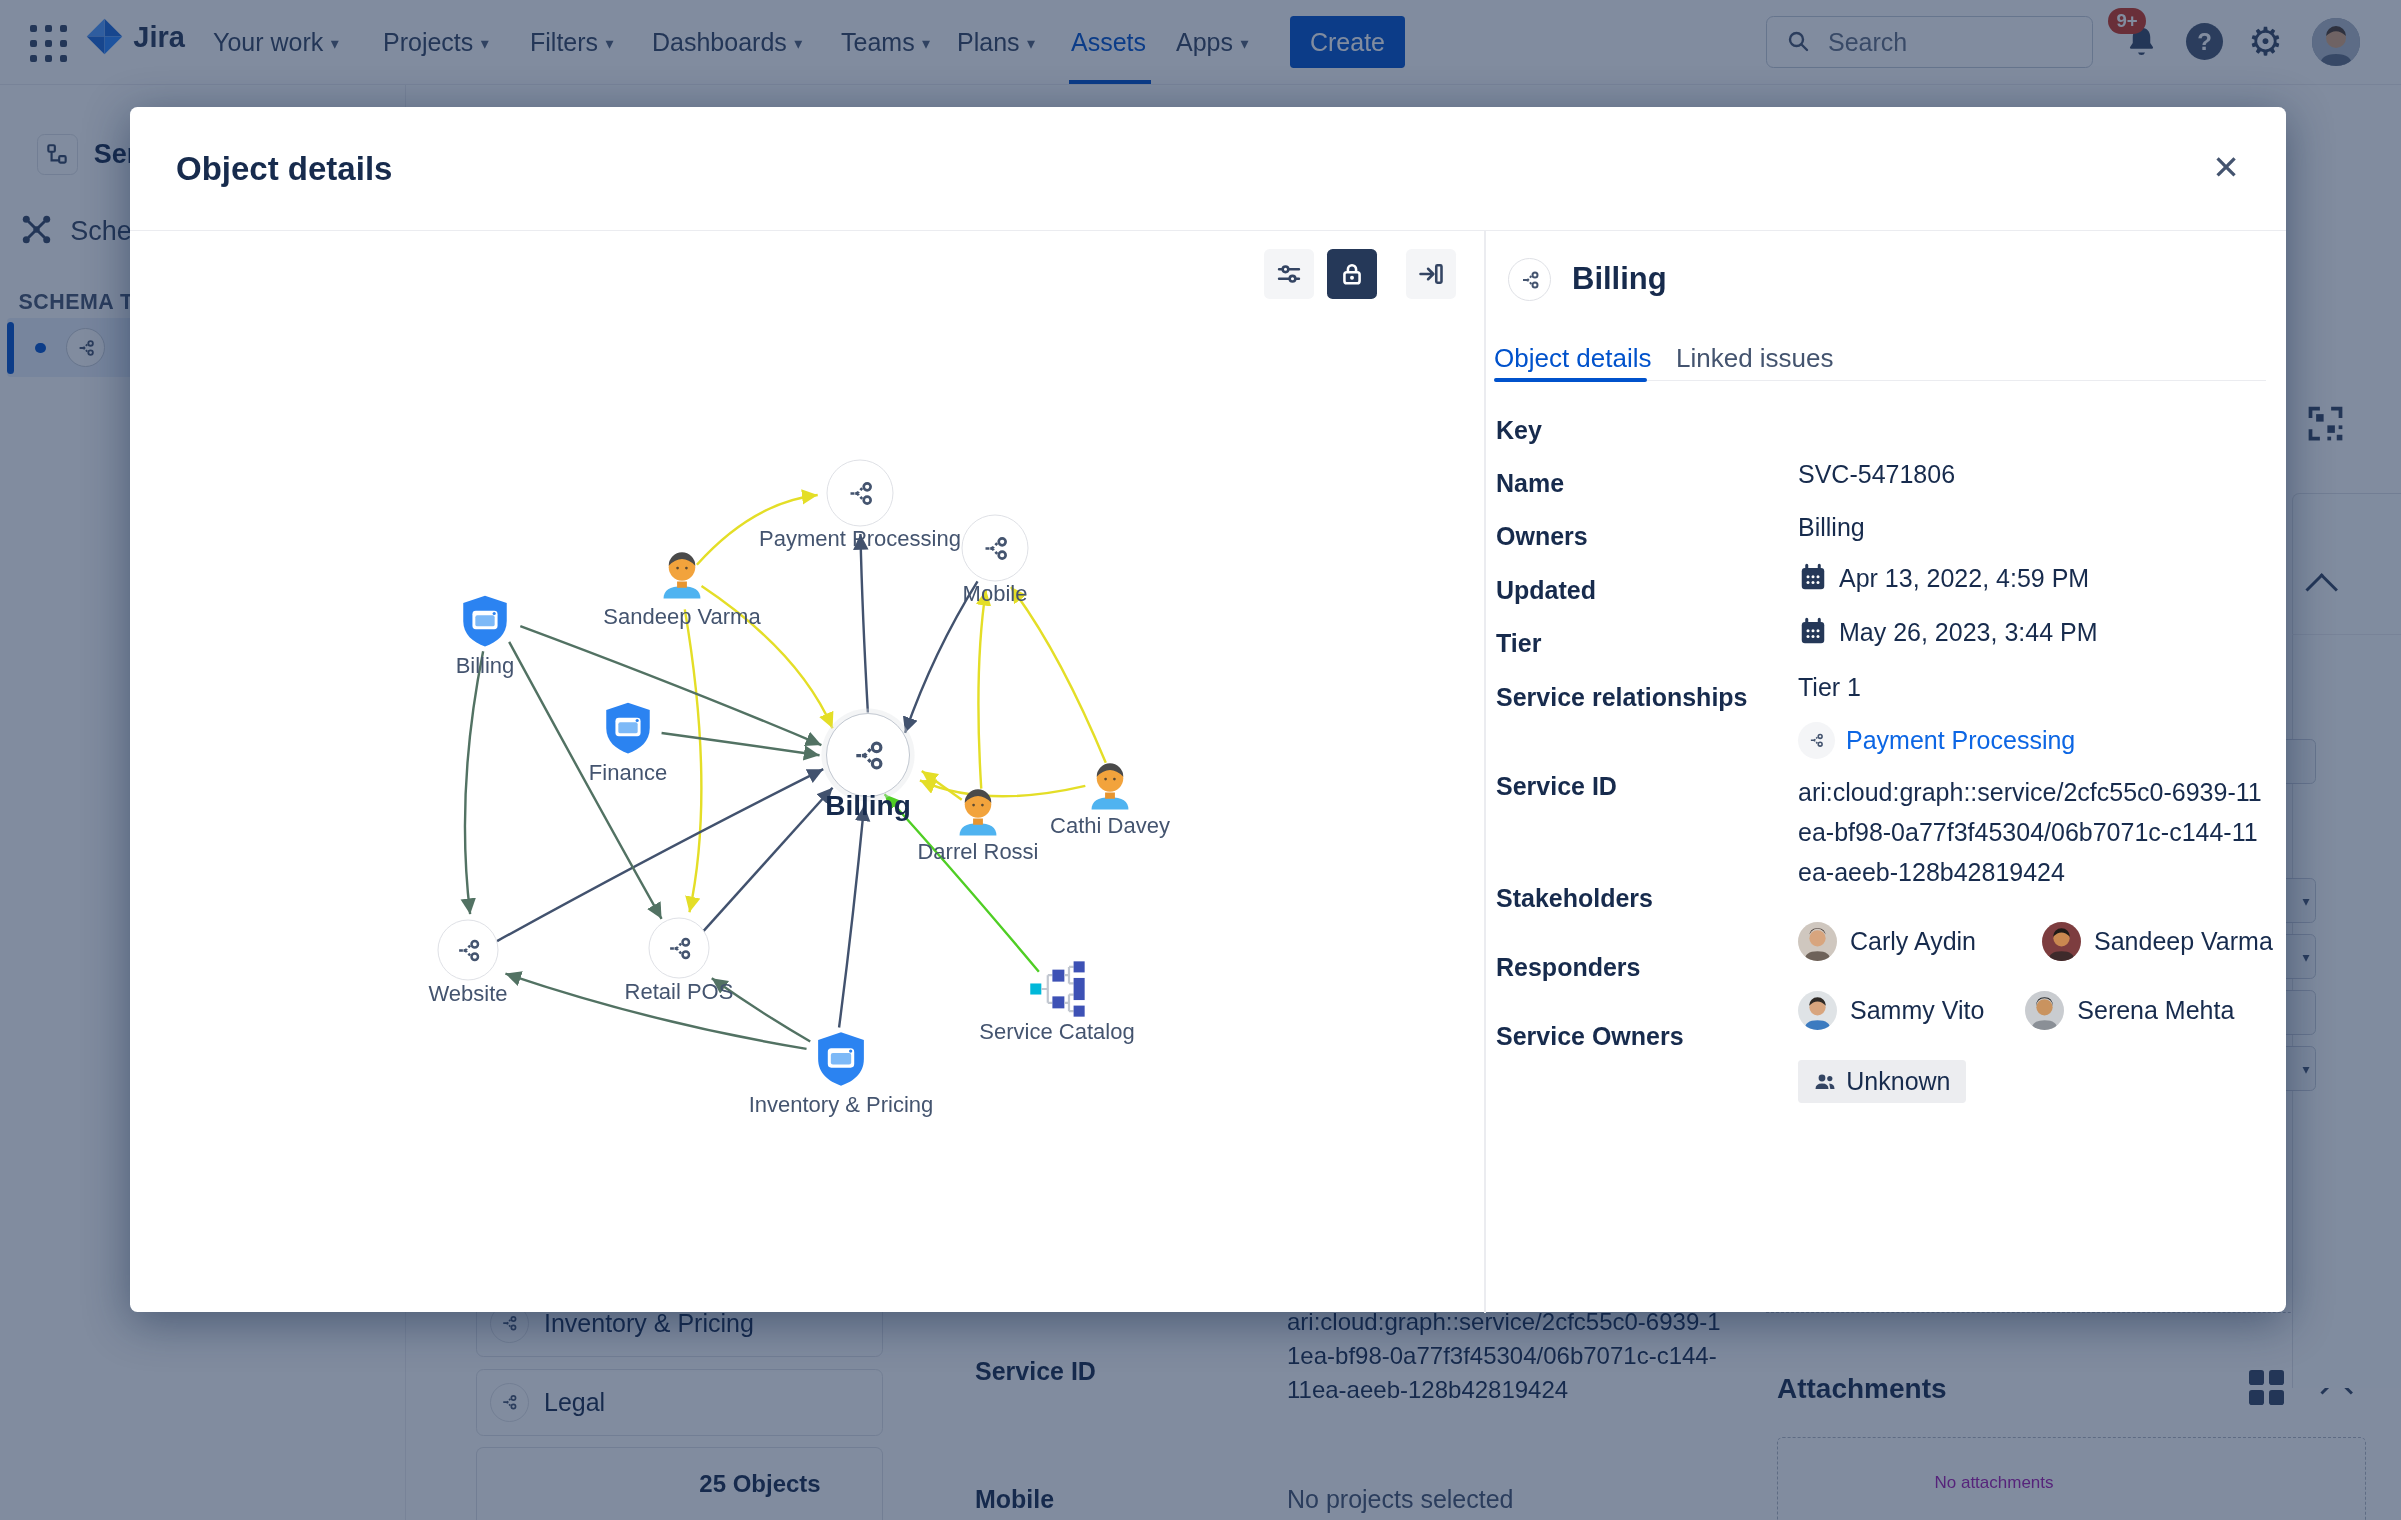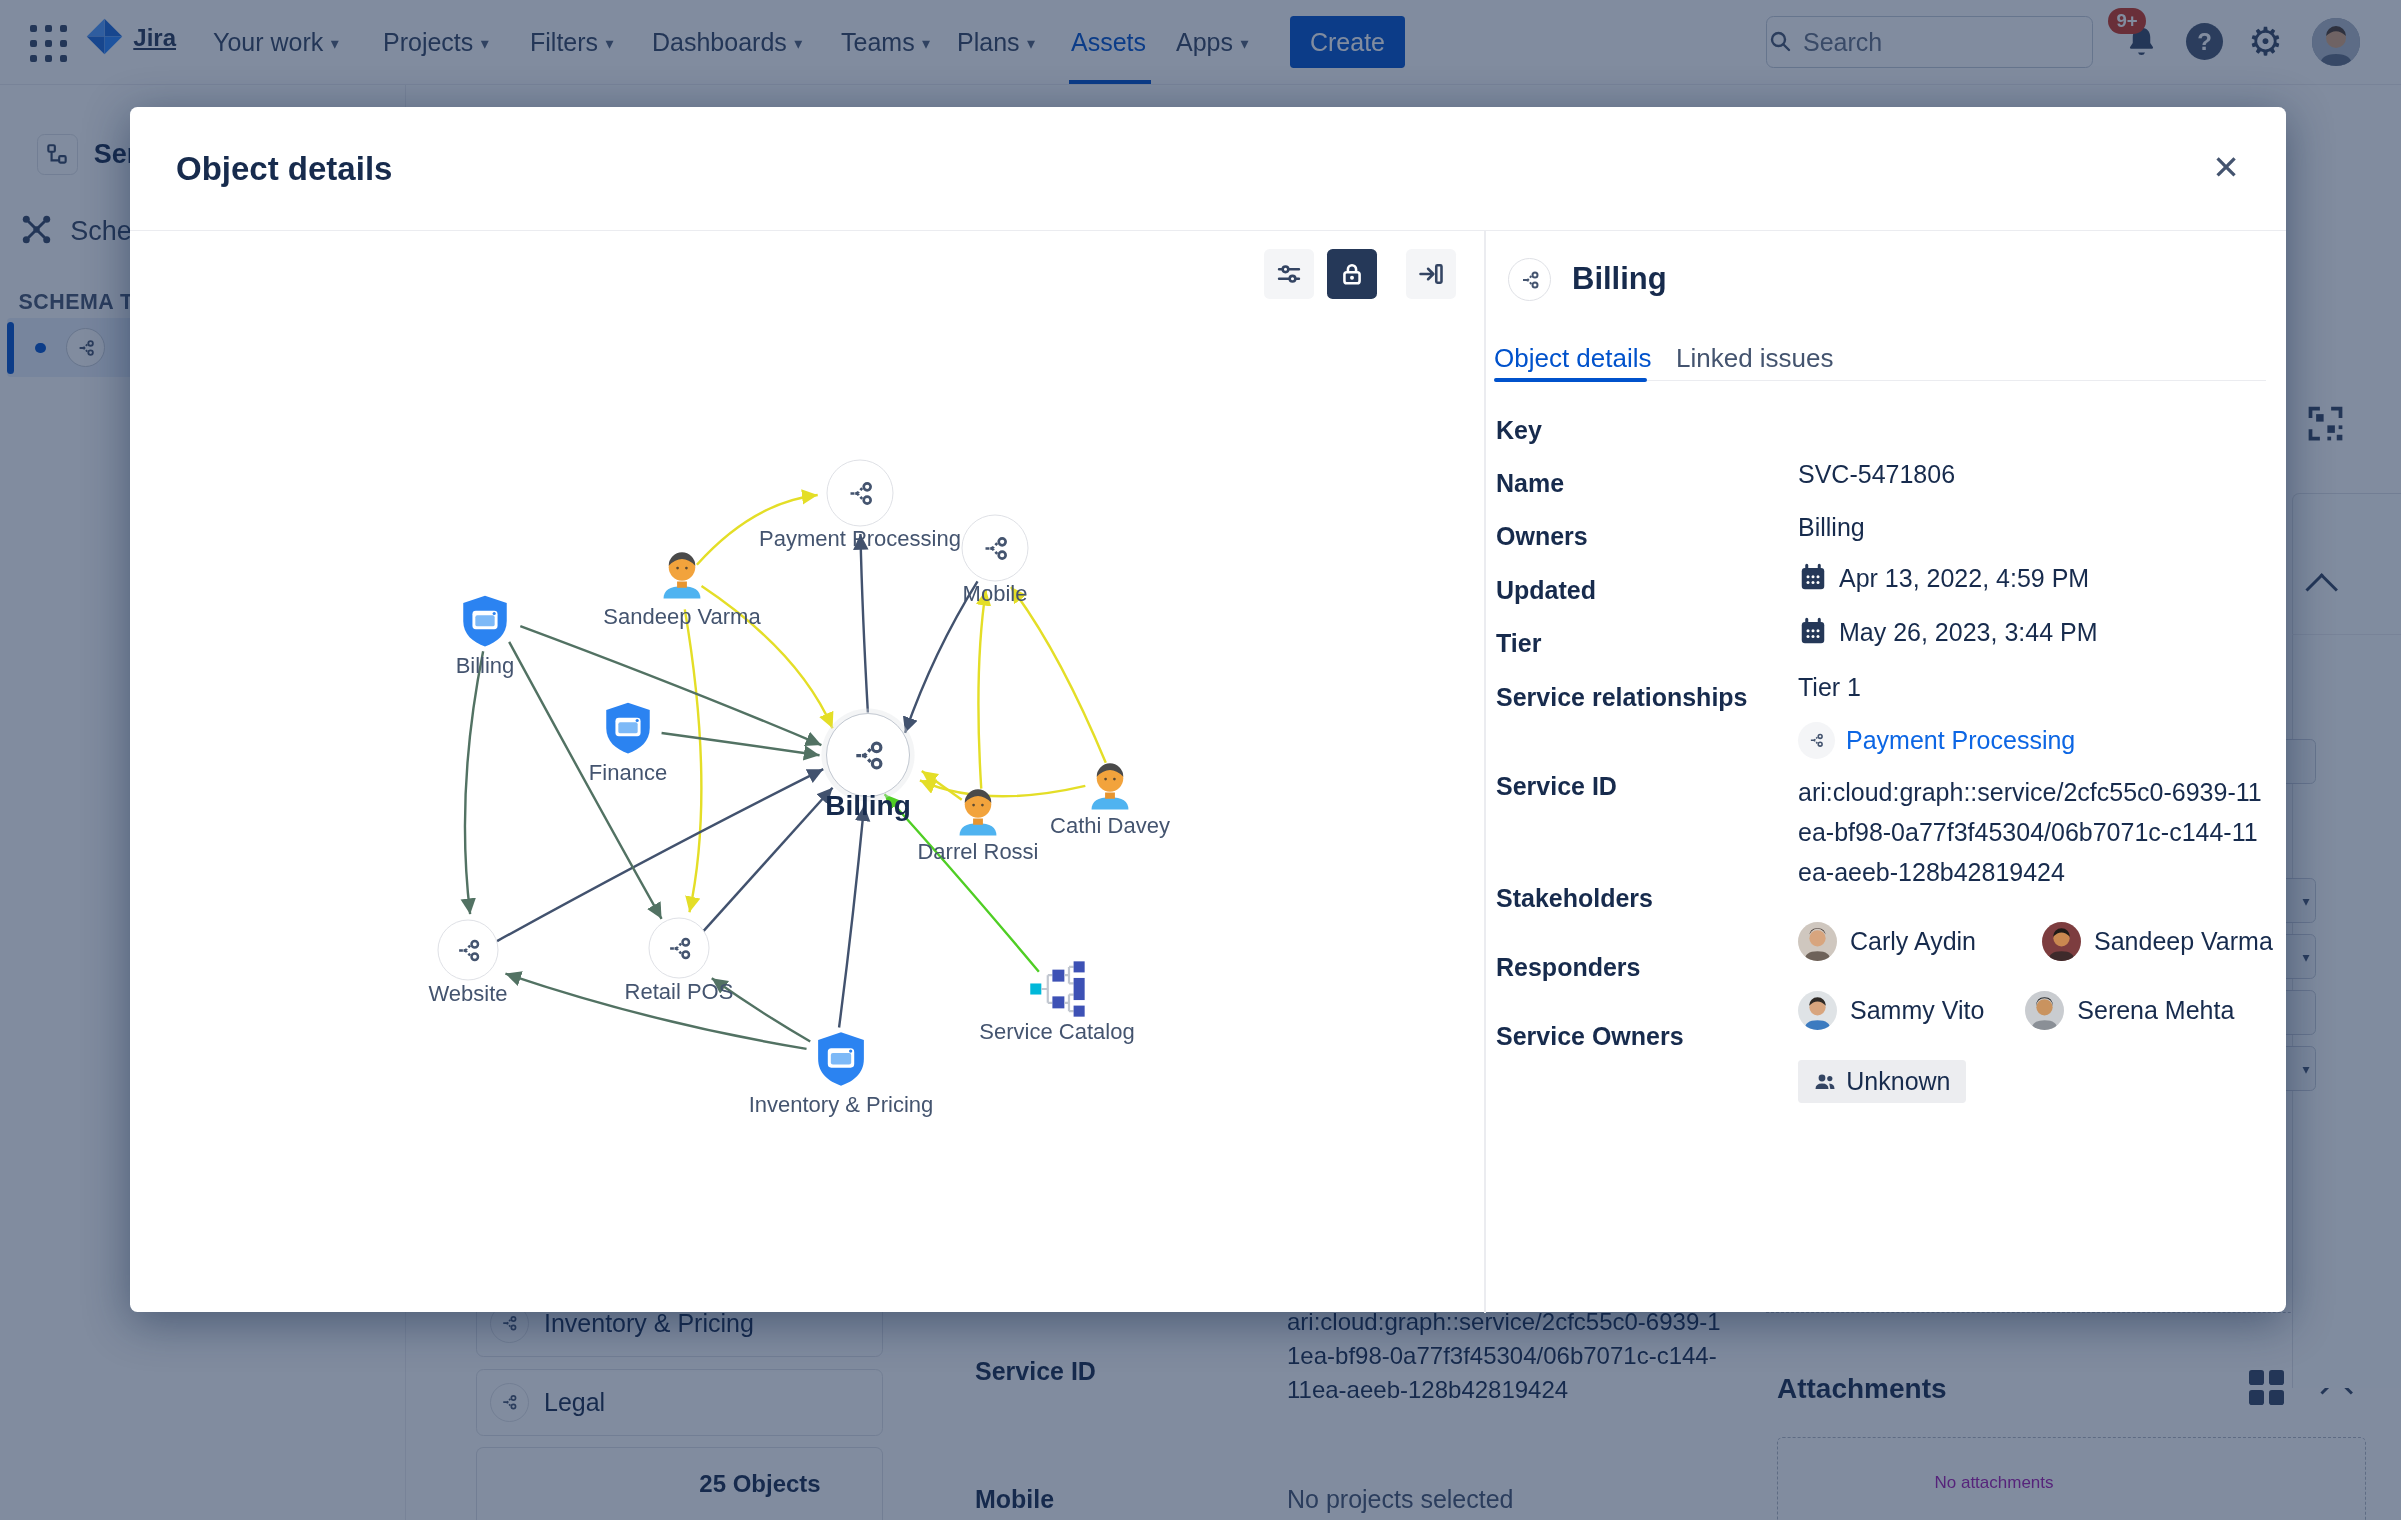--- a/index.html
+++ b/index.html
@@ -5,27 +5,27 @@
   html,body{margin:0;padding:0;}
   body{
     width:2401px;height:1520px;position:relative;overflow:hidden;
     background:#FFFFFF;font-family:"Liberation Sans", sans-serif;color:#172B4D;
   }
   
   .topnav{position:absolute;left:0;top:0;width:2401px;height:84px;background:#FFFFFF;border-bottom:1.9px solid #EBECF0;z-index:5;}
   .grid-icon{position:absolute;left:28px;top:23px;width:39px;height:39px;display:grid;grid-template-columns:repeat(3,1fr);gap:5.6px;padding:1.9px;}
   .grid-icon i{width:7.4px;height:7.4px;border-radius:1.9px;background:#344563;}
   .logo{position:absolute;left:85px;top:16.7px;display:flex;align-items:center;gap:9.3px;}
-  .logo-text{font-size:24px;font-weight:700;color:#253858;text-decoration:underline;}
+  .logo-text{font-size:29px;font-weight:700;color:#253858;}
   .nav-item{position:absolute;top:0;height:84px;display:flex;align-items:center;gap:7.4px;font-size:25px;font-weight:500;color:#344563;cursor:pointer;}
   .nav-item .chev{font-size:16px;color:#505F79;margin-top:3.7px;}
   .nav-item.active{color:#0052CC;}
   .assets-underline{position:absolute;left:1069px;top:80px;width:82px;height:3.7px;background:#0052CC;}
   .create-btn{position:absolute;left:1290px;top:16px;width:115px;height:52px;background:#0052CC;color:#FFFFFF;font-size:25px;font-weight:500;border:none;border-radius:3.7px;display:flex;align-items:center;justify-content:center;}
-  .search-wrap{position:absolute;left:1766px;top:16px;width:327px;height:52px;border:1.9px solid #C4CCD7;border-radius:7.4px;background:#fff;display:flex;align-items:center;padding:0 1px;box-sizing:border-box;gap:9px;}
+  .search-wrap{position:absolute;left:1766px;top:16px;width:327px;height:52px;border:1.9px solid #C4CCD7;border-radius:7.4px;background:#fff;display:flex;align-items:center;padding:0 19px;box-sizing:border-box;gap:16px;}
   .search-wrap input{border:none;outline:none;font-size:25px;color:#344563;width:100%;background:transparent;font-family:"Liberation Sans",sans-serif;}
   .search-wrap input::placeholder{color:#626F86;}
   .nav-right-icon{position:absolute;top:21.4px;width:41px;height:41px;display:flex;align-items:center;justify-content:center;}
   .badge{position:absolute;left:-13px;top:-13px;background:#CA3521;color:#fff;font-size:18.6px;font-weight:700;padding:1.9px 8.4px;border-radius:13px;line-height:22px;}
   .help-circle{width:37px;height:37px;border-radius:50%;background:#44546F;color:#fff;font-size:24px;font-weight:700;display:flex;align-items:center;justify-content:center;}
   .gear-glyph{font-size:39px;color:#344563;line-height:39px;}
   .nav-avatar{position:absolute;left:2312px;top:17.7px;width:48px;height:48px;border-radius:50%;overflow:hidden;background:#8993A4;}
   
   .sidebar{position:absolute;left:0;top:84px;width:405px;height:1437px;background:#FFFFFF;border-right:1.9px solid #EBECF0;z-index:1;}
   .sb-item1{position:absolute;left:16.7px;top:50px;display:flex;align-items:center;gap:16px;padding-left:20px;}

